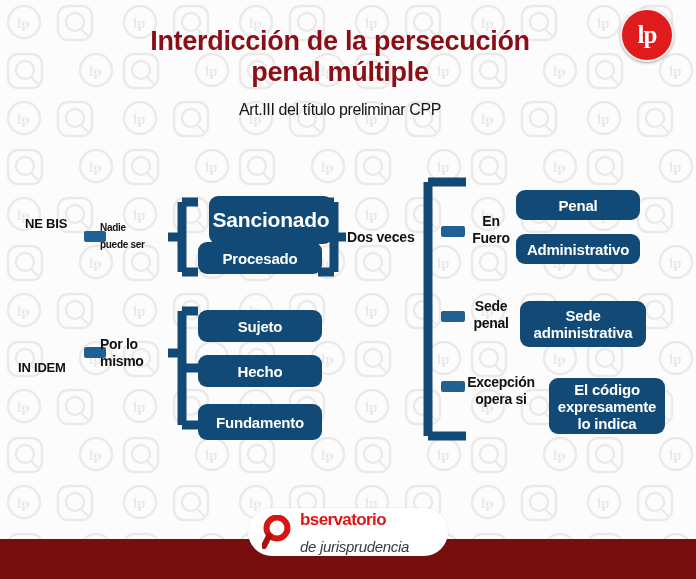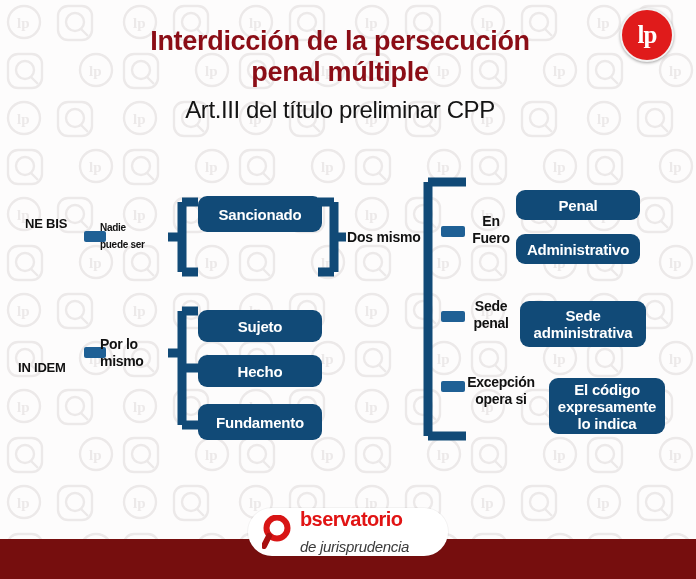--- a/index.html
+++ b/index.html
@@ -34,21 +34,21 @@
     color:#8B0D16;
     font-weight:bold;
     font-size:27px;
     line-height:31px;
     letter-spacing:-0.3px;
   }
   #subtitle{
     position:absolute;left:60px;top:96px;width:560px;
     text-align:center;
     color:#141414;
-    font-size:24px;
+    font-size:16px;
     line-height:27px;
     letter-spacing:-0.4px;
   }
 
   
   #lp-logo{
     position:absolute;right:22px;top:8px;
     width:50px;height:50px;border-radius:50%;
     background:#e01b1b;
     border:2px solid #f2f2f2;
@@ -114,21 +114,21 @@
     z-index:4;
     display:flex;align-items:center;
     box-shadow:0 0 0 1px rgba(0,0,0,0.04);
   }
   #obs-mag{
     position:relative;
     width:34px;height:34px;margin-left:14px;flex:none;
   }
   #obs-text{margin-left:4px;}
   #obs-line1{
-    color:#E11414;font-weight:bold;font-size:20px;line-height:21px;
+    color:#E11414;font-weight:bold;font-size:17px;line-height:21px;
     letter-spacing:-0.6px;
   }
   #obs-line2{
     color:#3A3A3A;font-style:italic;font-size:15px;line-height:17px;
     letter-spacing:-0.3px;margin-top:8px;
   }
 </style>
 </head>
 <body>
 
@@ -175,27 +175,28 @@
     <div class="dash" style="left:84px;top:231px;width:22px;height:11px;"></div>
     <div class="lbl-plain" style="left:100px;top:219px;width:84px;font-size:10px;text-align:left;">
       <div>Nadie</div>
       <div>puede ser</div>
     </div>
 
     <svg class="bracket" style="left:168px;top:196px;" width="36" height="82">
       <path d="M0,41 L14,41 M14,6 L14,76 M14,6 L30,6 M14,76 L30,76" stroke="#114A77" stroke-width="9" fill="none"></path>
     </svg>
 
-    <div class="node-box" style="left:198px;top:196px;width:124px;height:36px;font-size:15px;">Sancionado</div>
+    <div class="node-box" style="left:209px;top:196px;width:124px;height:48px;font-size:21px;">Sancionado</div>
+    <div class="node-box" style="left:198px;top:242px;width:124px;height:32px;font-size:15px;">Procesado</div>
 
     <svg class="bracket" style="left:308px;top:196px;" width="40" height="82">
       <path d="M26,6 L26,76 M10,6 L26,6 M10,76 L26,76 M26,41 L38,41" stroke="#114A77" stroke-width="9" fill="none"></path>
     </svg>
 
-    <div class="lbl" style="left:347px;top:229px;font-size:14px;">Dos mismo</div>
+    <div class="lbl" style="left:347px;top:229px;font-size:14px;">Dos veces</div>
 
     <div class="lbl" style="left:18px;top:360px;font-size:13px;text-align:center;">IN IDEM</div>
     <div class="dash" style="left:84px;top:347px;width:22px;height:11px;"></div>
     <div class="lbl-plain" style="left:100px;top:336px;width:84px;font-size:14px;text-align:left;">
       <div>Por lo</div>
       <div>mismo</div>
     </div>
 
     <svg class="bracket" style="left:168px;top:305px;" width="36" height="130">
       <path d="M0,48 L14,48 M14,6 L14,120 M14,6 L30,6 M14,63 L30,63 M14,120 L30,120" stroke="#114A77" stroke-width="9" fill="none"></path>

